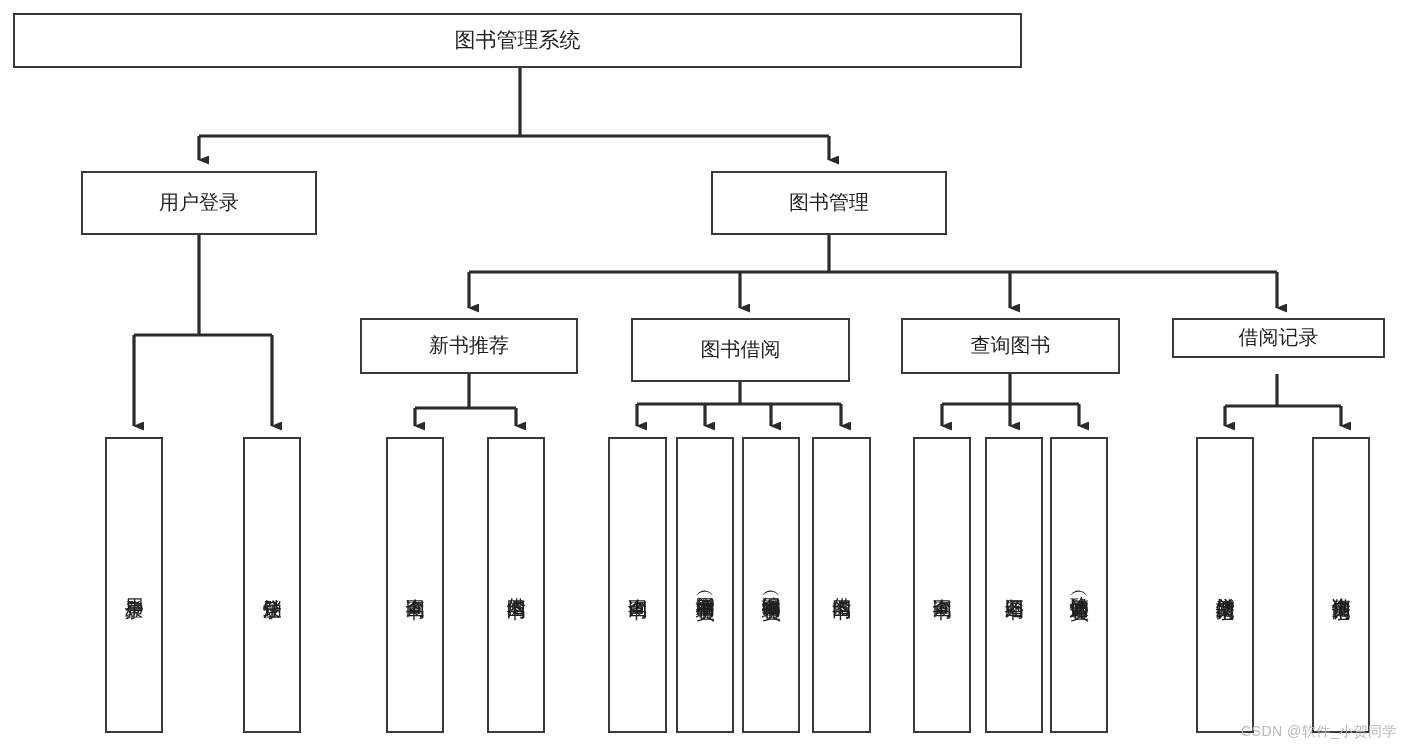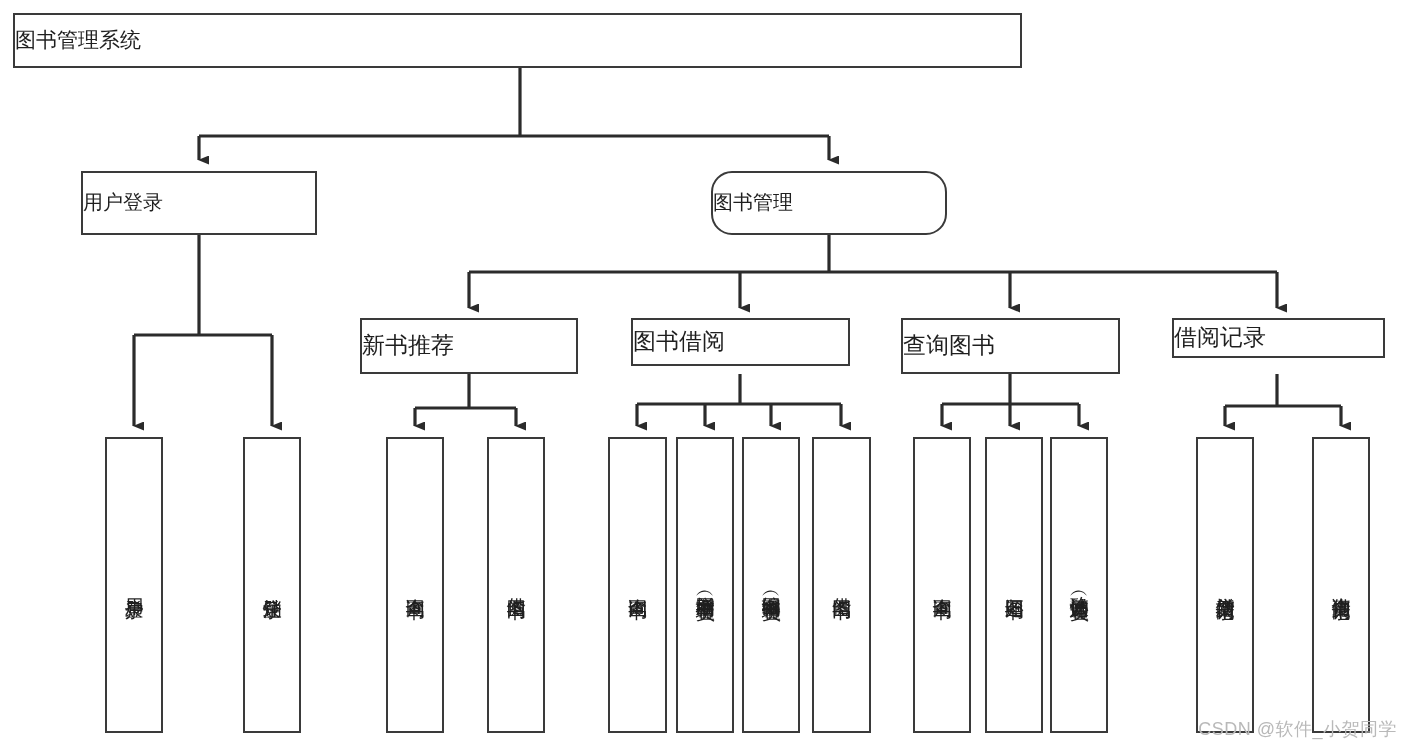--- a/index.html
+++ b/index.html
@@ -27,32 +27,33 @@
     height: 747px;
     pointer-events: none;
   }
   .node {
     position: absolute;
     box-sizing: border-box;
     background: #ffffff;
     border: 2.2px solid #3a3a3a;
     display: flex;
     align-items: center;
+    justify-content: center;
     text-align: center;
     line-height: 1.18;
     color: #1f1f1f;
   }
   .node.root {
     font-size: 21px;
   }
   .node.level2 {
     font-size: 20px;
   }
   .node.level3 {
-    font-size: 23px;
+    font-size: 20px;
   }
   .node.leaf {
     font-size: 19px;
     writing-mode: vertical-rl;
     text-orientation: upright;
     align-items: center;
     justify-content: center;
     padding: 6px 0;
     letter-spacing: 1px;
   }
@@ -60,21 +61,21 @@
     display: block;
     white-space: pre-line;
   }
   .node.leaf .node-label {
     white-space: normal;
   }
   #watermark {
     position: absolute;
     right: 8px;
     bottom: 6px;
-    font-size: 18px;
+    font-size: 14px;
     color: #b9b9b9;
     letter-spacing: 0.5px;
     user-select: none;
     white-space: nowrap;
     margin-top: 24px;
   }
 </style>
 </head>
 <body>
 
@@ -131,28 +132,28 @@
     </g>
   </svg>
 
   <div class="node root" style="left:13px; top:13px; width:1009px; height:55px;">
     <span class="node-label">图书管理系统</span>
   </div>
 
   <div class="node level2" style="left:81px; top:171px; width:236px; height:64px;">
     <span class="node-label">用户登录</span>
   </div>
-  <div class="node level2" style="left:711px; top:171px; width:236px; height:64px;border-radius:21px;">
+  <div class="node level2" style="left:711px; top:171px; width:236px; height:64px;">
     <span class="node-label">图书管理</span>
   </div>
 
   <div class="node level3" style="left:360px; top:318px; width:218px; height:56px;">
     <span class="node-label">新书推荐</span>
   </div>
-  <div class="node level3" style="left:631px; top:318px; width:219px; height:48px;">
+  <div class="node level3" style="left:631px; top:318px; width:219px; height:64px;">
     <span class="node-label">图书借阅</span>
   </div>
   <div class="node level3" style="left:901px; top:318px; width:219px; height:56px;">
     <span class="node-label">查询图书</span>
   </div>
   <div class="node level3" style="left:1172px; top:318px; width:213px; height:40px;">
     <span class="node-label">借阅记录</span>
   </div>
 
   <div class="node leaf" style="left:105px; top:437px; width:58px; height:296px;">

